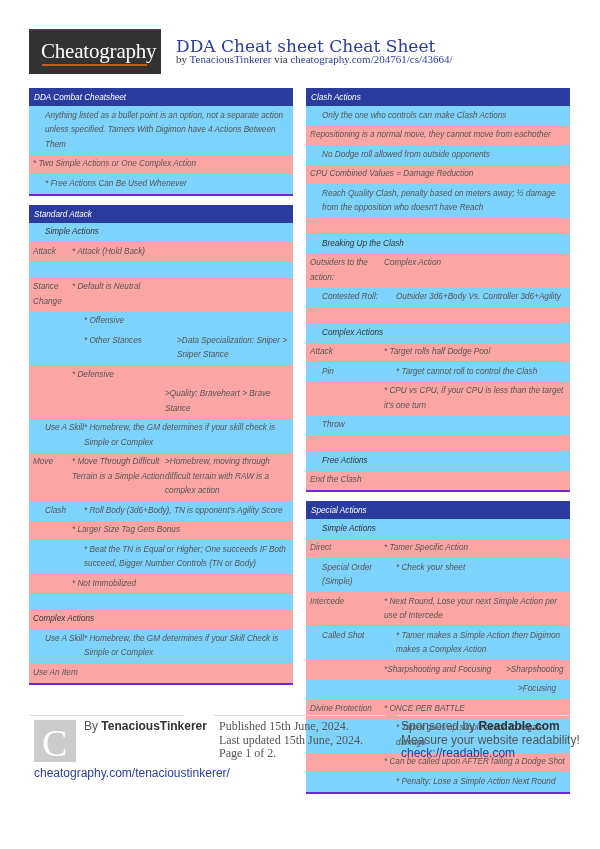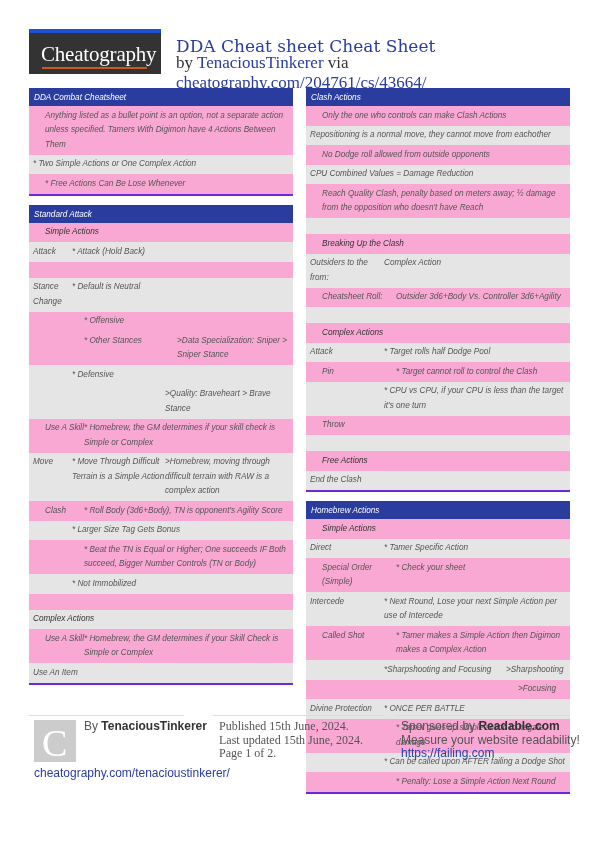--- a/index.html
+++ b/index.html
@@ -1,36 +1,36 @@
 <!DOCTYPE html>
 <html><head>
 <meta charset="utf-8">
 <style>
   * { box-sizing: border-box; margin: 0; padding: 0; }
   html, body { width: 600px; height: 849px; background: #ffffff; }
   body { position: relative; font-family: "Liberation Sans", sans-serif; color: #555555; font-size: 8.2px; overflow: hidden; }
 
-  .logo { position: absolute; left: 29px; top: 29px; width: 132px; height: 45px; background: #333333; border-top: 4px solid #1d4ed8; }
+  .logo { position: absolute; left: 29px; top: 29px; width: 132px; height: 45px; background: #333333; border-top: 1px solid #1d4ed8; }
   .logo-text { position: absolute; left: 12px; top: 9px; font-family: "Liberation Serif", serif; font-size: 21px; color: #ffffff; letter-spacing: -0.2px; }
   .logo-underline { position: absolute; left: 13px; top: 34px; width: 105px; height: 1.5px; background: #cc5a1d; }
 
   .title { position: absolute; left: 176px; top: 36px; font-family: "DejaVu Serif", serif; font-size: 17px; color: #2a3d9e; }
-  .subtitle { position: absolute; left: 176px; top: 53px; font-family: "Liberation Serif", serif; font-size: 17px; color: #2a3d9e; }
+  .subtitle { position: absolute; left: 176px; top: 53px; font-family: "Liberation Serif", serif; font-size: 11px; color: #2a3d9e; }
   .subtitle .by { color: #333; }
   .subtitle .author { color: #2a3d9e; }
 
   .col { position: absolute; width: 264px; }
   .col.left { left: 29px; top: 88px; }
   .col.right { left: 306px; top: 88px; }
 
   .section { border-bottom: 2px solid #6d28d9; margin-bottom: 9px; font-style: italic; }
   .sec-head { background: #2a3d9e; color: #ffffff; font-size: 8.2px; padding: 4px 5px; height: 18px; line-height: 11px; }
   .row { display: flex; padding: 2.5px 4px; line-height: 14.5px; min-height: 17px; }
-  .row.a { background: #f9a8d4; padding-left: 16px; }
-  .row.b { background: #e5e5e5; }
+  .row.a { background: #7dd3fc; padding-left: 16px; }
+  .row.b { background: #fca5a5; }
   .row.sub { color: #333; }
   .c1 { flex: 0 0 39px; }
   .c1w { flex: 0 0 74px; }
   .c2 { flex: 1; }
   .c2n { flex: 0 0 93px; }
   .c3 { flex: 1; }
   .empty { min-height: 16px; }
 
   .footer-line { position: absolute; top: 715px; height: 1px; background: #dddddd; }
   .avatar { position: absolute; left: 34px; top: 720px; width: 42px; height: 42px; background: #cccccc; }
@@ -57,21 +57,21 @@
 <div class="col left">
   <div class="section">
     <div class="sec-head">DDA Combat Cheatsheet</div>
     <div class="row a">
         <span class="c2">Anything listed as a bullet point is an option, not a separate action unless specified. Tamers With Digimon have 4 Actions Between Them</span>
       </div>
     <div class="row b">
         <span class="c2">* Two Simple Actions or One Complex Action</span>
       </div>
     <div class="row a">
-        <span class="c2">* Free Actions Can Be Lose Whenever</span>
+        <span class="c2">* Free Actions Can Be Used Whenever</span>
       </div>
   </div>
 
   <div class="section">
     <div class="sec-head">Standard Attack</div>
     <div class="row a sub">
         <span class="c2">Simple Actions</span>
       </div>
     <div class="row b">
       <span class="c1">Attack</span>
@@ -155,25 +155,25 @@
         <span class="c2">CPU Combined Values = Damage Reduction</span>
       </div>
     <div class="row a">
         <span class="c2">Reach Quality Clash, penalty based on meters away; ½ damage from the opposition who doesn't have Reach</span>
       </div>
     <div class="row b empty"></div>
     <div class="row a sub">
         <span class="c2">Breaking Up the Clash</span>
       </div>
     <div class="row b">
-      <span class="c1w">Outsiders to the from:</span>
+      <span class="c1w">Outsiders to the action:</span>
       <span class="c2">Complex Action</span>
     </div>
     <div class="row a">
-      <span class="c1w">Cheatsheet Roll:</span>
+      <span class="c1w">Contested Roll:</span>
       <span class="c2">Outsider 3d6+Body Vs. Controller 3d6+Agility</span>
     </div>
     <div class="row b empty"></div>
     <div class="row a sub">
         <span class="c2">Complex Actions</span>
       </div>
     <div class="row b">
       <span class="c1w">Attack</span>
       <span class="c2">* Target rolls half Dodge Pool</span>
     </div>
@@ -191,21 +191,21 @@
     <div class="row b empty"></div>
     <div class="row a sub">
         <span class="c2">Free Actions</span>
       </div>
     <div class="row b">
         <span class="c2">End the Clash</span>
       </div>
   </div>
 
   <div class="section">
-    <div class="sec-head">Homebrew Actions</div>
+    <div class="sec-head">Special Actions</div>
     <div class="row a sub">
         <span class="c2">Simple Actions</span>
       </div>
     <div class="row b">
       <span class="c1w">Direct</span>
       <span class="c2">* Tamer Specific Action</span>
     </div>
     <div class="row a">
       <span class="c1w">Special Order (Simple)</span>
       <span class="c2">* Check your sheet</span>
@@ -262,14 +262,14 @@
 
 <div class="f-text" style="left:219px;top:720px;font-family:Liberation Serif, serif;">
   <div>Published 15th June, 2024.</div>
   <div>Last updated 15th June, 2024.</div>
   <div>Page 1 of 2.</div>
 </div>
 
 <div class="f-text" style="left:401px;top:720px;">
   <div><span>Sponsored by</span> <b>Readable.com</b></div>
   <div>Measure your website readability!</div>
-  <div class="f-link">https://failing.com</div>
+  <div class="f-link">check://readable.com</div>
 </div>
 
 </body></html>

